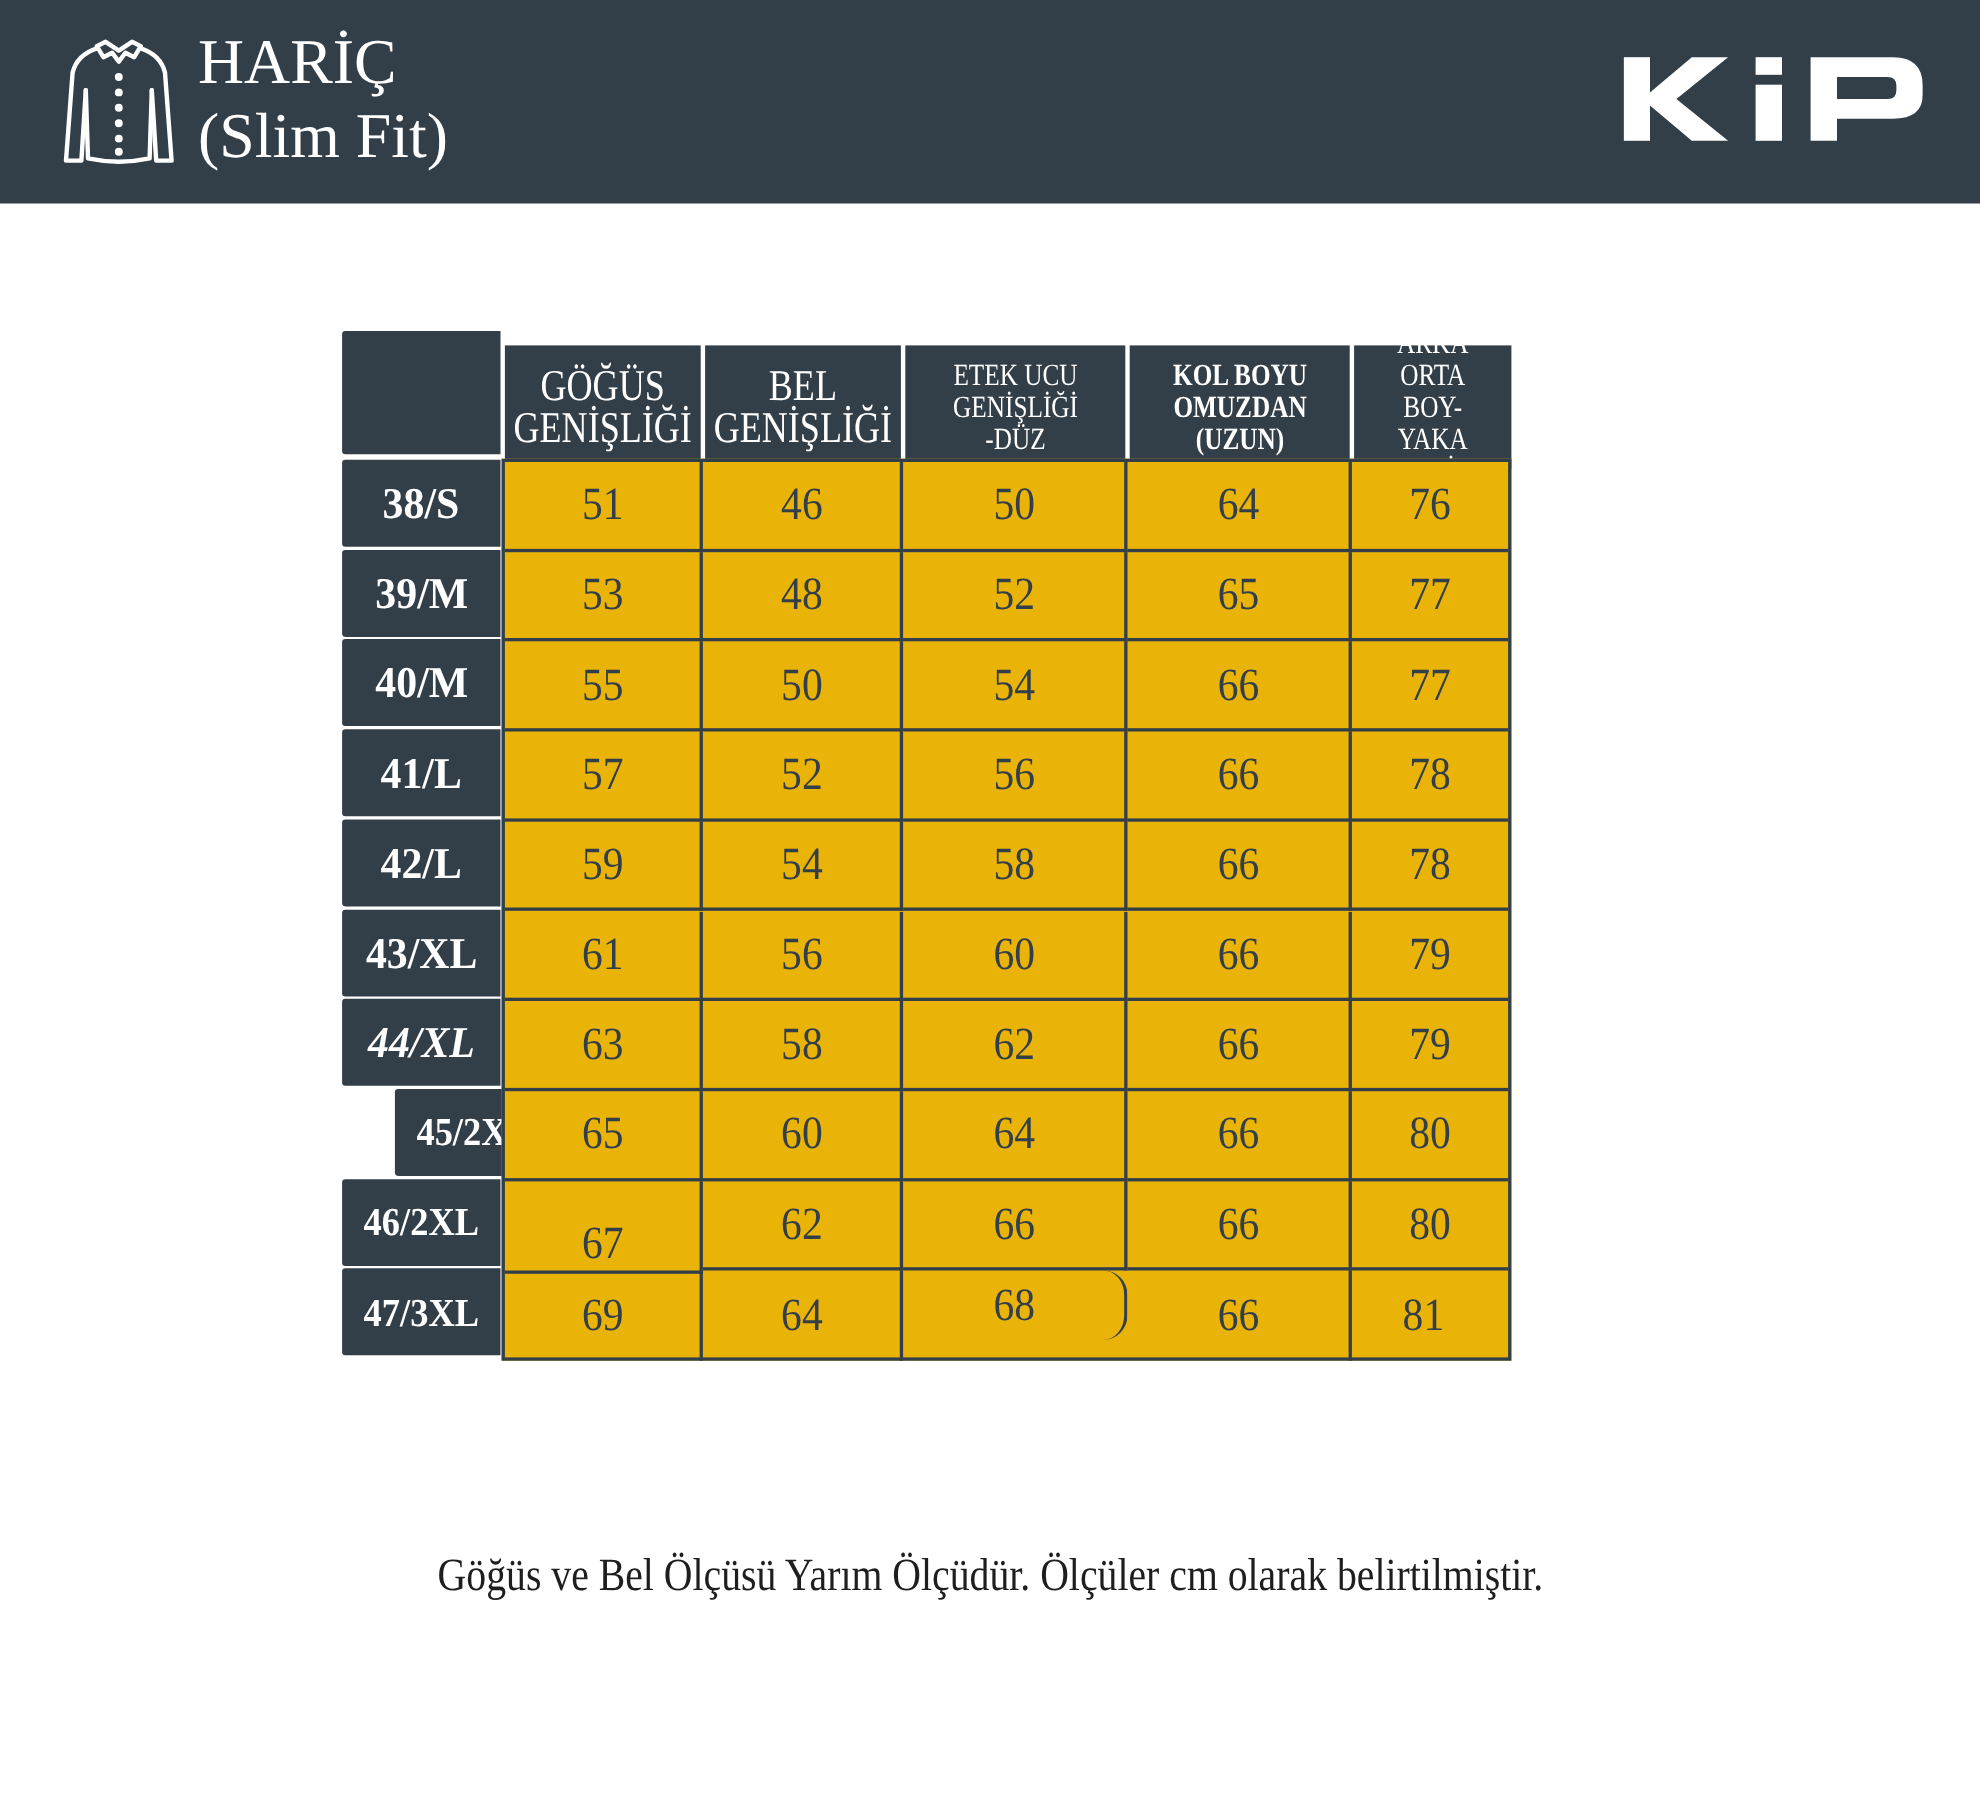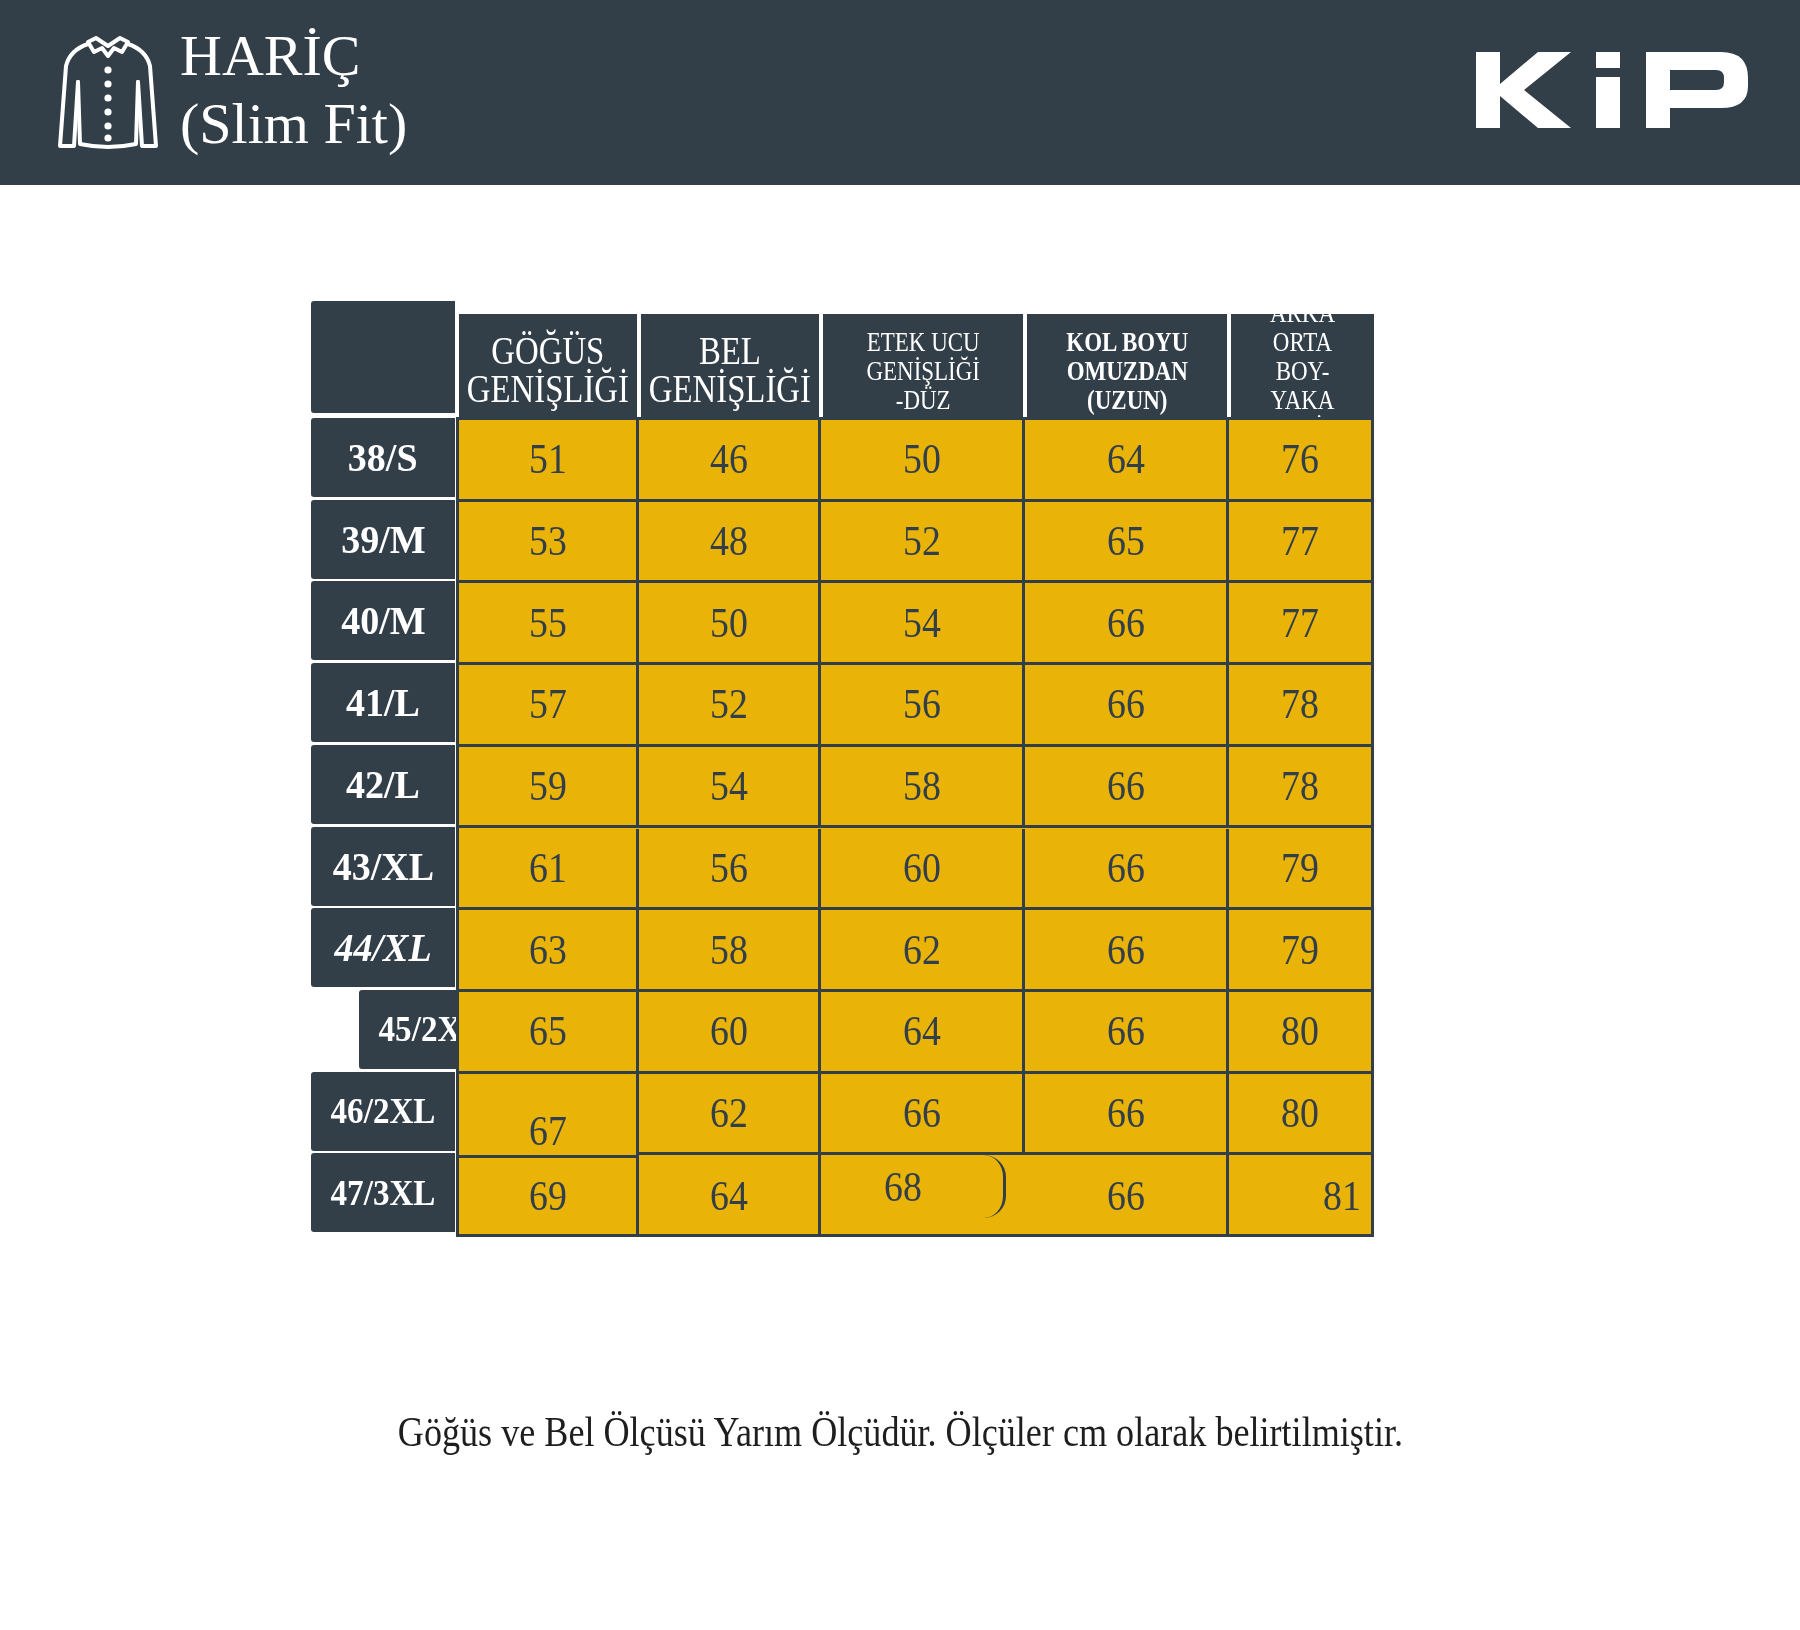--- a/index.html
+++ b/index.html
@@ -288,25 +288,25 @@
       </div>
       <div class="dcell" style="left: 770px; top: 653.6px; width: 142px; height: 81.7px; border-right: none;">
         <span>80</span>
       </div>
       <div class="dcell" style="left: 0px; top: 735.3px; width: 180px; height: 81.7px; border-bottom: none;">
         <span>69</span>
       </div>
       <div class="dcell" style="left: 180px; top: 735.3px; width: 182px; height: 81.7px; border-bottom: none;">
         <span>64</span>
       </div>
-      <div class="dcell" style="left: 343px; top: 735.3px; width: 204px; height: 63px; border-bottom: none; border-radius: 22px;">
+      <div class="dcell" style="left: 362px; top: 735.3px; width: 204px; height: 63px; border-bottom: none; border-radius: 22px;">
         <span>68</span>
       </div>
       <div class="dcell" style="left: 566px; top: 735.3px; width: 204px; height: 81.7px; border-bottom: none;">
         <span>66</span>
       </div>
-      <div class="dcell" style="left: 812px; top: 735.3px; width: 142px; height: 81.7px; border-right: none; border-bottom: none;">
+      <div class="dcell" style="left: 764px; top: 735.3px; width: 142px; height: 81.7px; border-right: none; border-bottom: none;">
         <span>81</span>
       </div>
     </div>
 </div>
 
 <div class="note"><span>Göğüs ve Bel Ölçüsü Yarım Ölçüdür. Ölçüler cm olarak belirtilmiştir.</span></div>
 
 </body></html>

